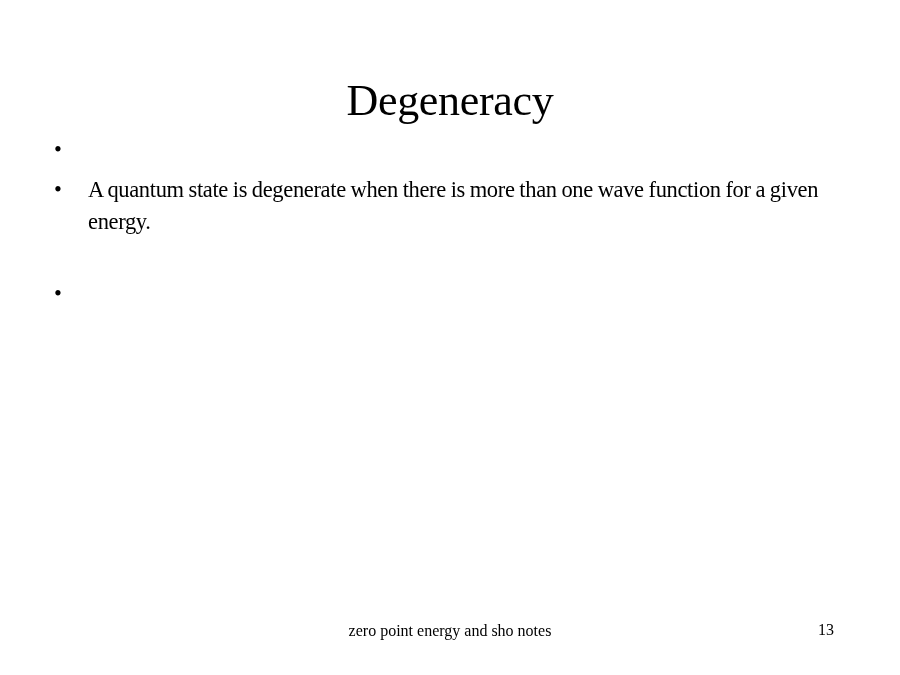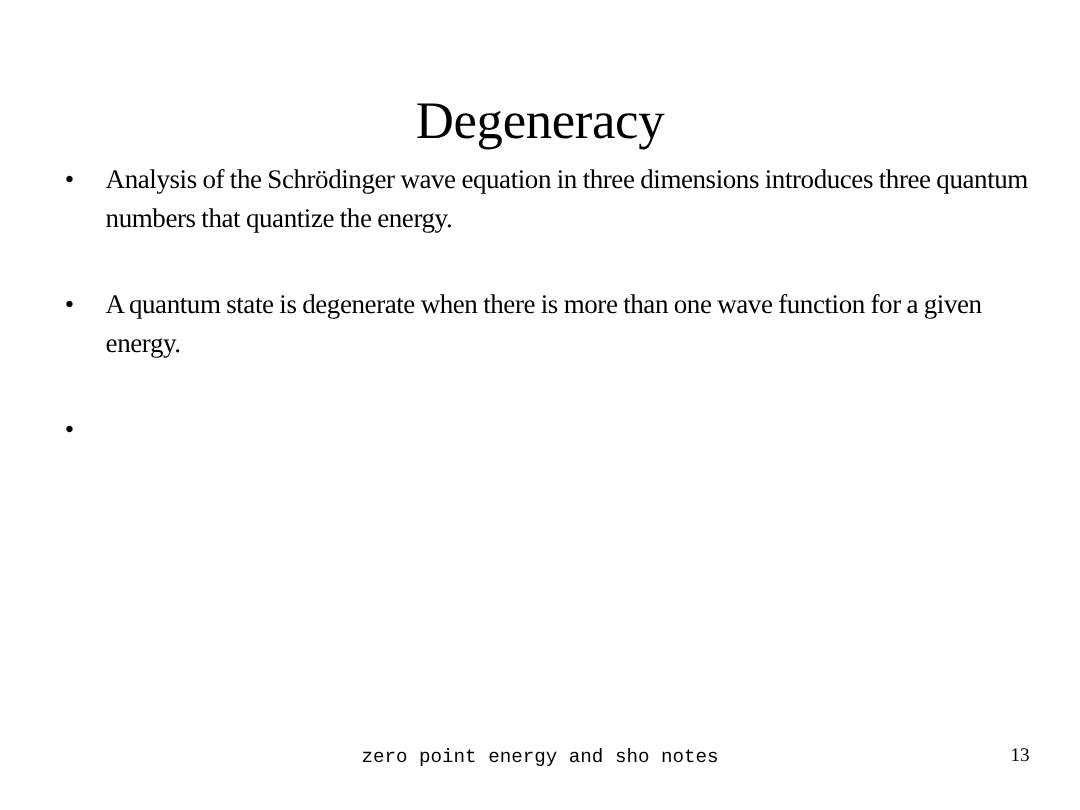--- a/index.html
+++ b/index.html
@@ -52,40 +52,38 @@
       width: 20px;
     }
     .footer-text {
       position: absolute;
       left: 0;
       width: 900px;
       top: 621px;
       text-align: center;
       font-size: 16px;
       line-height: 20px;
-      font-family: Liberation Mono, monospace;
     }
     .page-number {
       position: absolute;
-      left: 842px;
+      left: 818px;
       top: 620px;
       font-size: 16px;
       line-height: 20px;
     }
   </style>
 </head>
 <body>
 
 <div class="slide">
   <div class="slide-title">Degeneracy</div>
 
   <ul class="bullets">
     <li class="bullet-item">
       <span class="bullet-glyph">•</span>
-      <span>Analysis of the Schrödinger wave equation in three dimensions introduces three quantum numbers that quantize the energy.</span>
     </li>
     <li class="bullet-item">
       <span class="bullet-glyph">•</span>
       <span>A quantum state is degenerate when there is more than one wave function for a given energy.</span>
     </li>
     <li class="bullet-item">
       <span class="bullet-glyph">•</span>
     </li>
   </ul>
 

